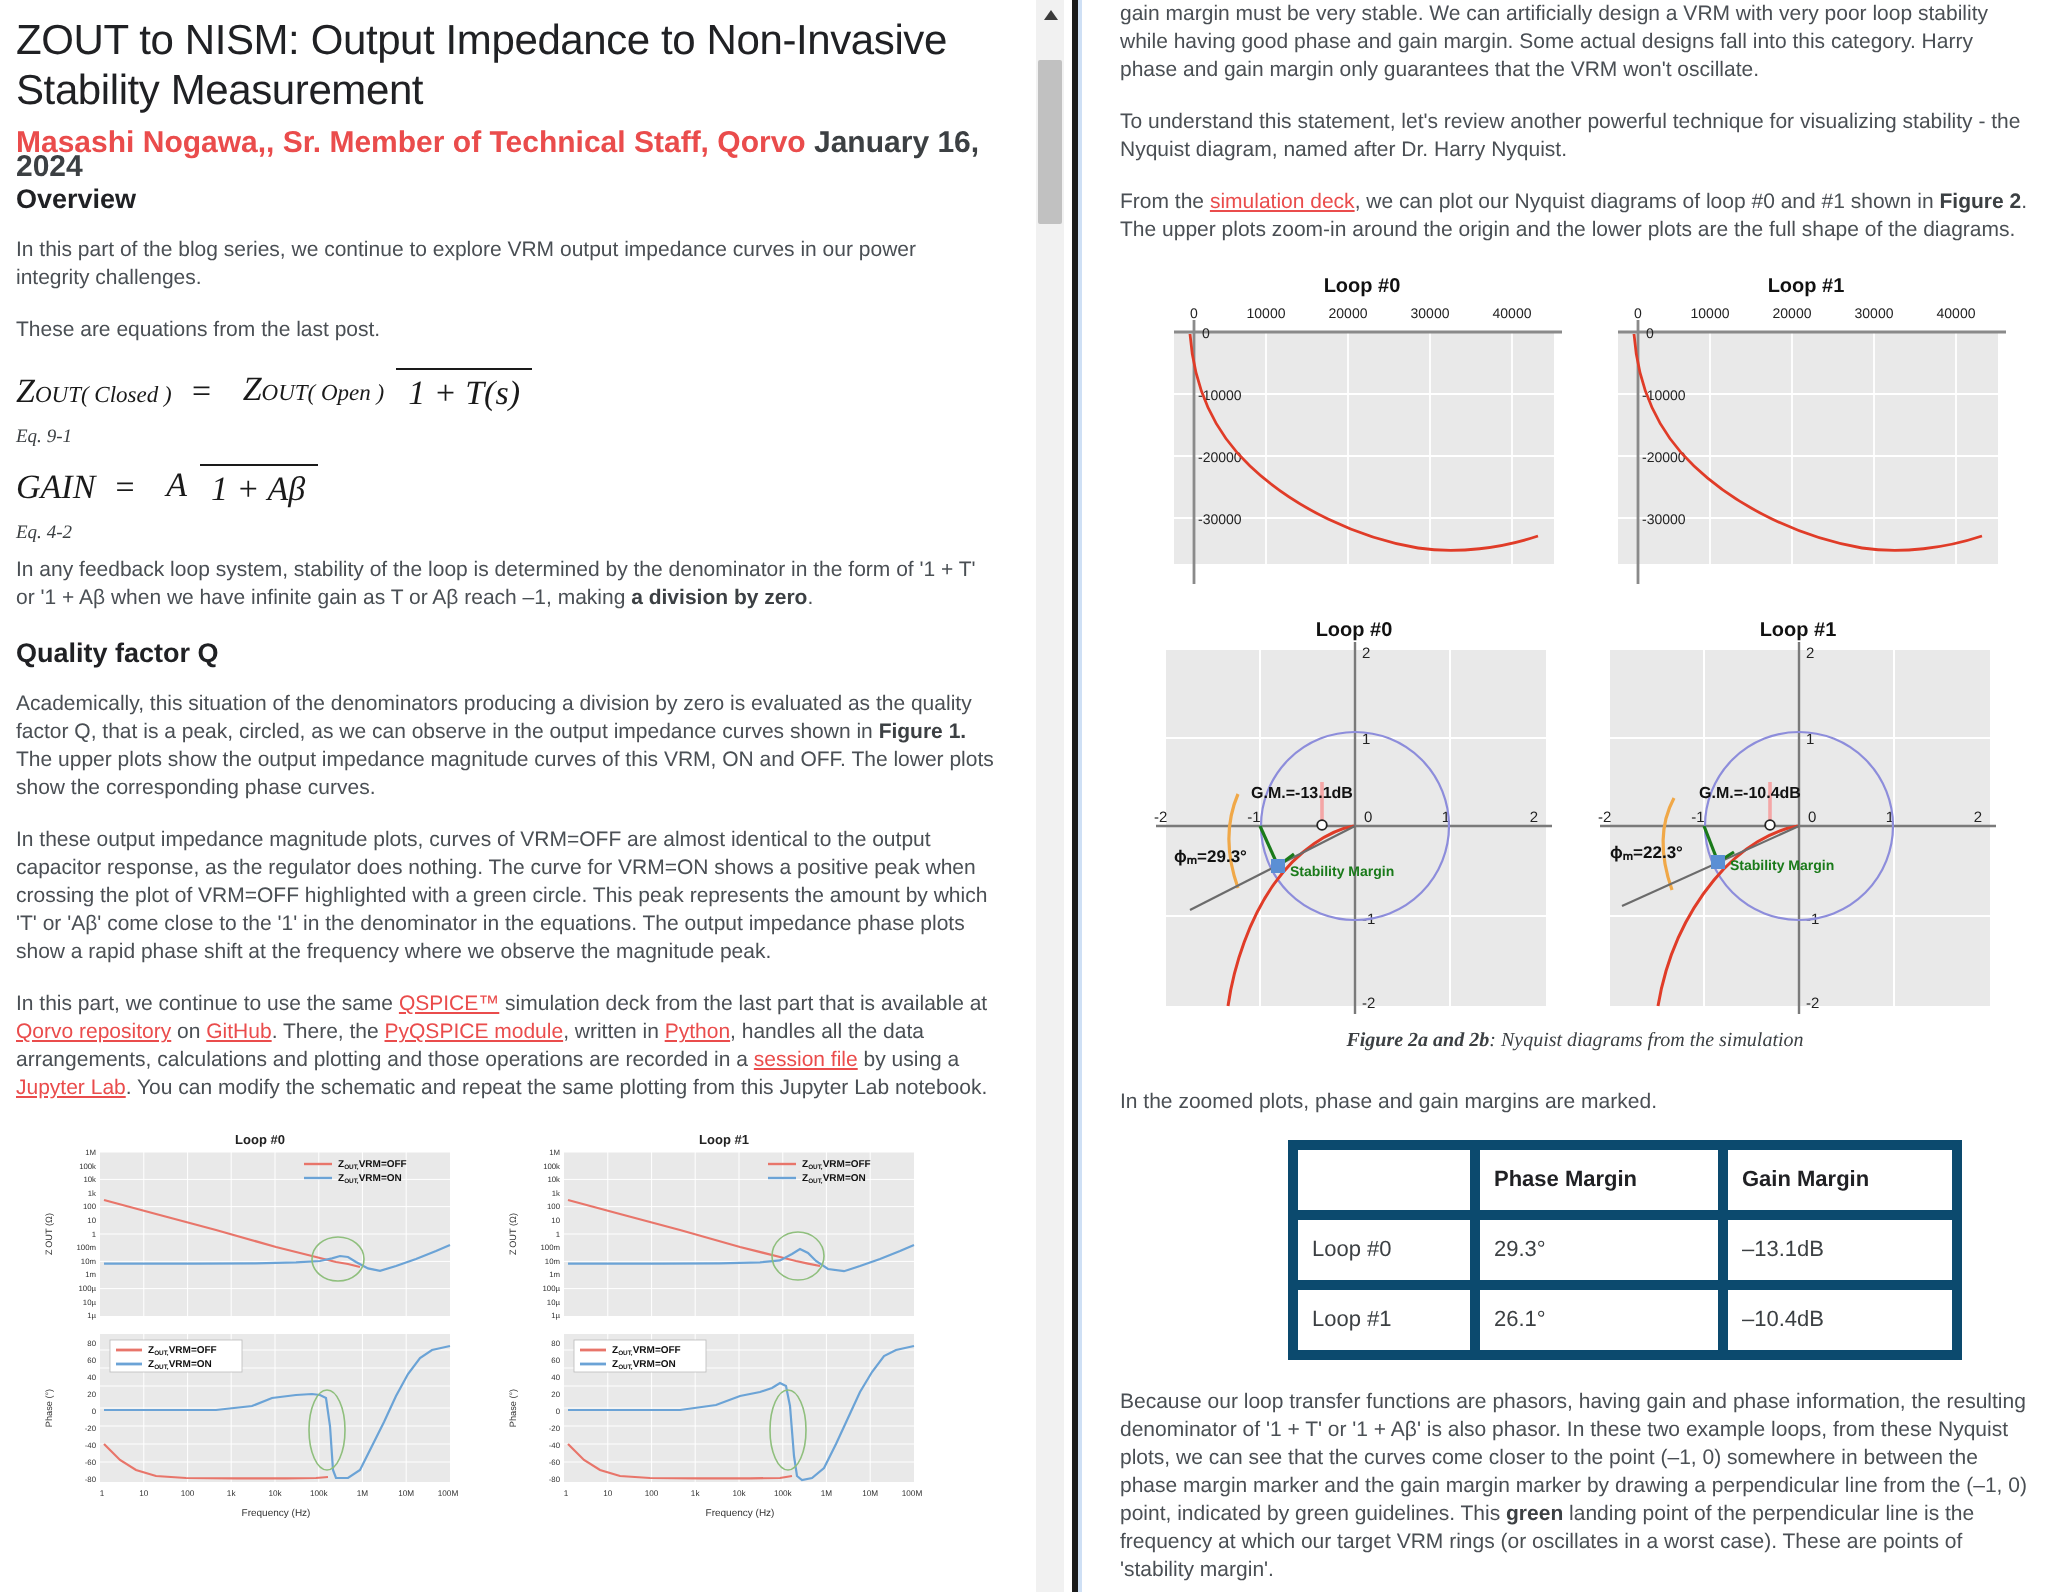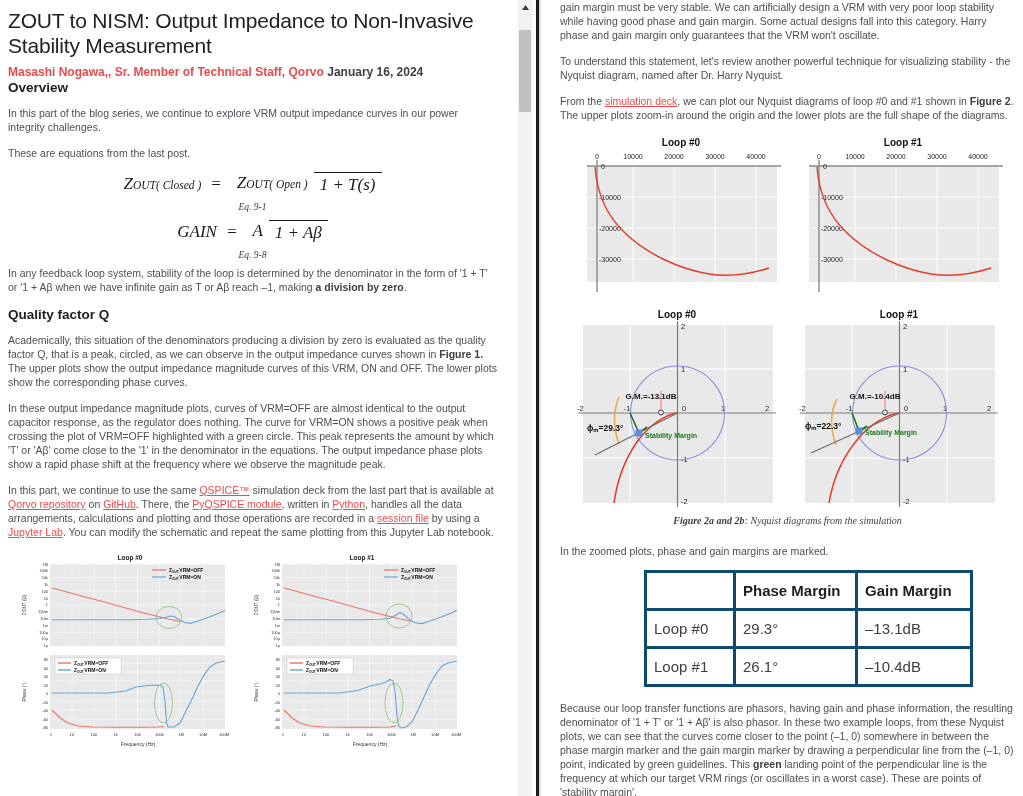--- a/index.html
+++ b/index.html
@@ -14,29 +14,29 @@
   .gutter{position:absolute;left:506px;top:0;width:32px;height:796px;background:#fff;}
   .sb-track{position:absolute;left:12px;top:0;width:14px;height:796px;background:#f1f1f1;}
   .sb-up{position:absolute;left:12px;top:0;width:14px;height:14px;display:flex;align-items:center;justify-content:center;}
   .sb-up svg{display:block;}
   .sb-thumb{position:absolute;left:13px;top:30px;width:12px;height:82px;background:#c1c1c1;border-radius:1px;}
   .divider{position:absolute;left:536px;top:0;width:3px;height:796px;background:#1b1b1b;}
   .divider2{position:absolute;left:539px;top:0;width:2px;height:796px;background:#cfe0f5;}
 
   
   h1.title{font-size:21px;line-height:25px;font-weight:400;color:#202124;margin:2px 0 8px 0;letter-spacing:-0.2px;}
-  .byline{font-size:12px;line-height:12px;color:#ea4c4c;font-weight:bold;margin:0 0 1px 0;}
+  .byline{font-size:15px;line-height:12px;color:#ea4c4c;font-weight:bold;margin:0 0 1px 0;}
   .byline .date{color:#3c4043;font-weight:bold;}
   h2.sec{font-size:13.5px;line-height:17px;font-weight:bold;color:#202124;margin:1px 0 10px 0;}
   p.body{font-size:10.5px;line-height:14px;margin:0 0 12px 0;color:#4a4f54;}
   p.body b{color:#3c4043;}
   .lnk{color:#ea4c4c;}
 
   
-  .eqwrap{margin:8px 0 6px 0;text-align:center;}
+  .eqwrap{margin:8px 0 6px 0;text-align:left;}
   .eq{display:inline-block;font-family:"Liberation Serif",serif;font-style:italic;font-size:17px;color:#1a1a1a;}
   .eqrow{display:flex;align-items:center;justify-content:center;gap:9px;}
   .frac{display:inline-flex;flex-direction:row;align-items:center;}
   .num{padding:0 6px 1px 6px;}
   .den{padding:2px 6px 0 6px;border-top:1.6px solid #1a1a1a;}
   .sub{font-size:11.5px;}
   .eqlabel{font-family:"Liberation Serif",serif;font-size:9.5px;font-style:italic;color:#3c4043;margin-top:7px;}
   .eqlabel b{font-weight:normal;}
 
   
@@ -45,21 +45,21 @@
   .bode.b0{left:0;}
   .bode.b1{left:232px;}
 
   
   .fig2row{display:flex;gap:14px;justify-content:center;margin-top:4px;}
   .figcap{font-family:"Liberation Serif",serif;font-size:10px;font-style:italic;text-align:center;color:#3c4043;margin:8px 0 18px 0;}
   .figcap b{font-weight:bold;}
 
   
   table.mt{border-collapse:collapse;margin:10px 0 14px 84px;}
-  table.mt td,table.mt th{border:3px solid #0c4a6e;font-size:15px;padding:9px 7px;text-align:left;vertical-align:top;}
+  table.mt td,table.mt th{border:5px solid #0c4a6e;font-size:11px;padding:9px 7px;text-align:left;vertical-align:top;}
   table.mt th{font-weight:bold;color:#202124;}
   table.mt td{color:#3c4043;font-weight:normal;}
   .c-blank{width:72px;}
   .c-pm{width:105px;}
   .c-gm{width:98px;}
   svg text{font-family:"Liberation Sans",sans-serif;}
 </style>
 </head>
 <body>
 
@@ -104,21 +104,21 @@
         <div class="eqrow">
           <span>GAIN</span>
           <span>=</span>
           <span class="frac">
             <span class="num">A</span>
             <span class="den">1 + Aβ</span>
           </span>
         </div>
       </div>
       <div class="eqlabel">
-        <b>Eq.</b><span> 9-8</span>
+        <b>Eq.</b><span> 4-2</span>
       </div>
     </div>
 
     <p class="body"><span>In any feedback loop system, stability of the loop is determined by the denominator in the form of '1 + T' or '1 + Aβ when we have infinite gain as T or Aβ reach –1, making </span><b>a division by zero</b><span>.</span></p>
 
     <h2 class="sec">Quality factor Q</h2>
 
     <p class="body"><span>Academically, this situation of the denominators producing a division by zero is evaluated as the quality factor Q, that is a peak, circled, as we can observe in the output impedance curves shown in </span><b>Figure 1.</b><span>  The upper plots show the output impedance magnitude curves of this VRM, ON and OFF. The lower plots show the corresponding phase curves.</span></p>
     <p class="body">In these output impedance magnitude plots, curves of VRM=OFF are almost identical to the output capacitor response, as the regulator does nothing. The curve for VRM=ON shows a positive peak when crossing the plot of VRM=OFF highlighted with a green circle. This peak represents the amount by which 'T' or 'Aβ' come close to the '1' in the denominator in the equations. The output impedance phase plots show a rapid phase shift at the frequency where we observe the magnitude peak.</p>
     <p class="body"><span>In this part, we continue to use the same </span><a class="lnk" href="#">QSPICE™</a><span> simulation deck from the last part that is available at </span><a class="lnk" href="#">Qorvo repository</a><span> on </span><a class="lnk" href="#">GitHub</a><span>. There, the </span><a class="lnk" href="#">PyQSPICE module</a><span>, written in </span><a class="lnk" href="#">Python</a><span>, handles all the data arrangements, calculations and plotting and those operations are recorded in a </span><a class="lnk" href="#">session file</a><span> by using a </span><a class="lnk" href="#">Jupyter Lab</a><span>. You can modify the schematic and repeat the same plotting from this Jupyter Lab notebook.</span></p>

